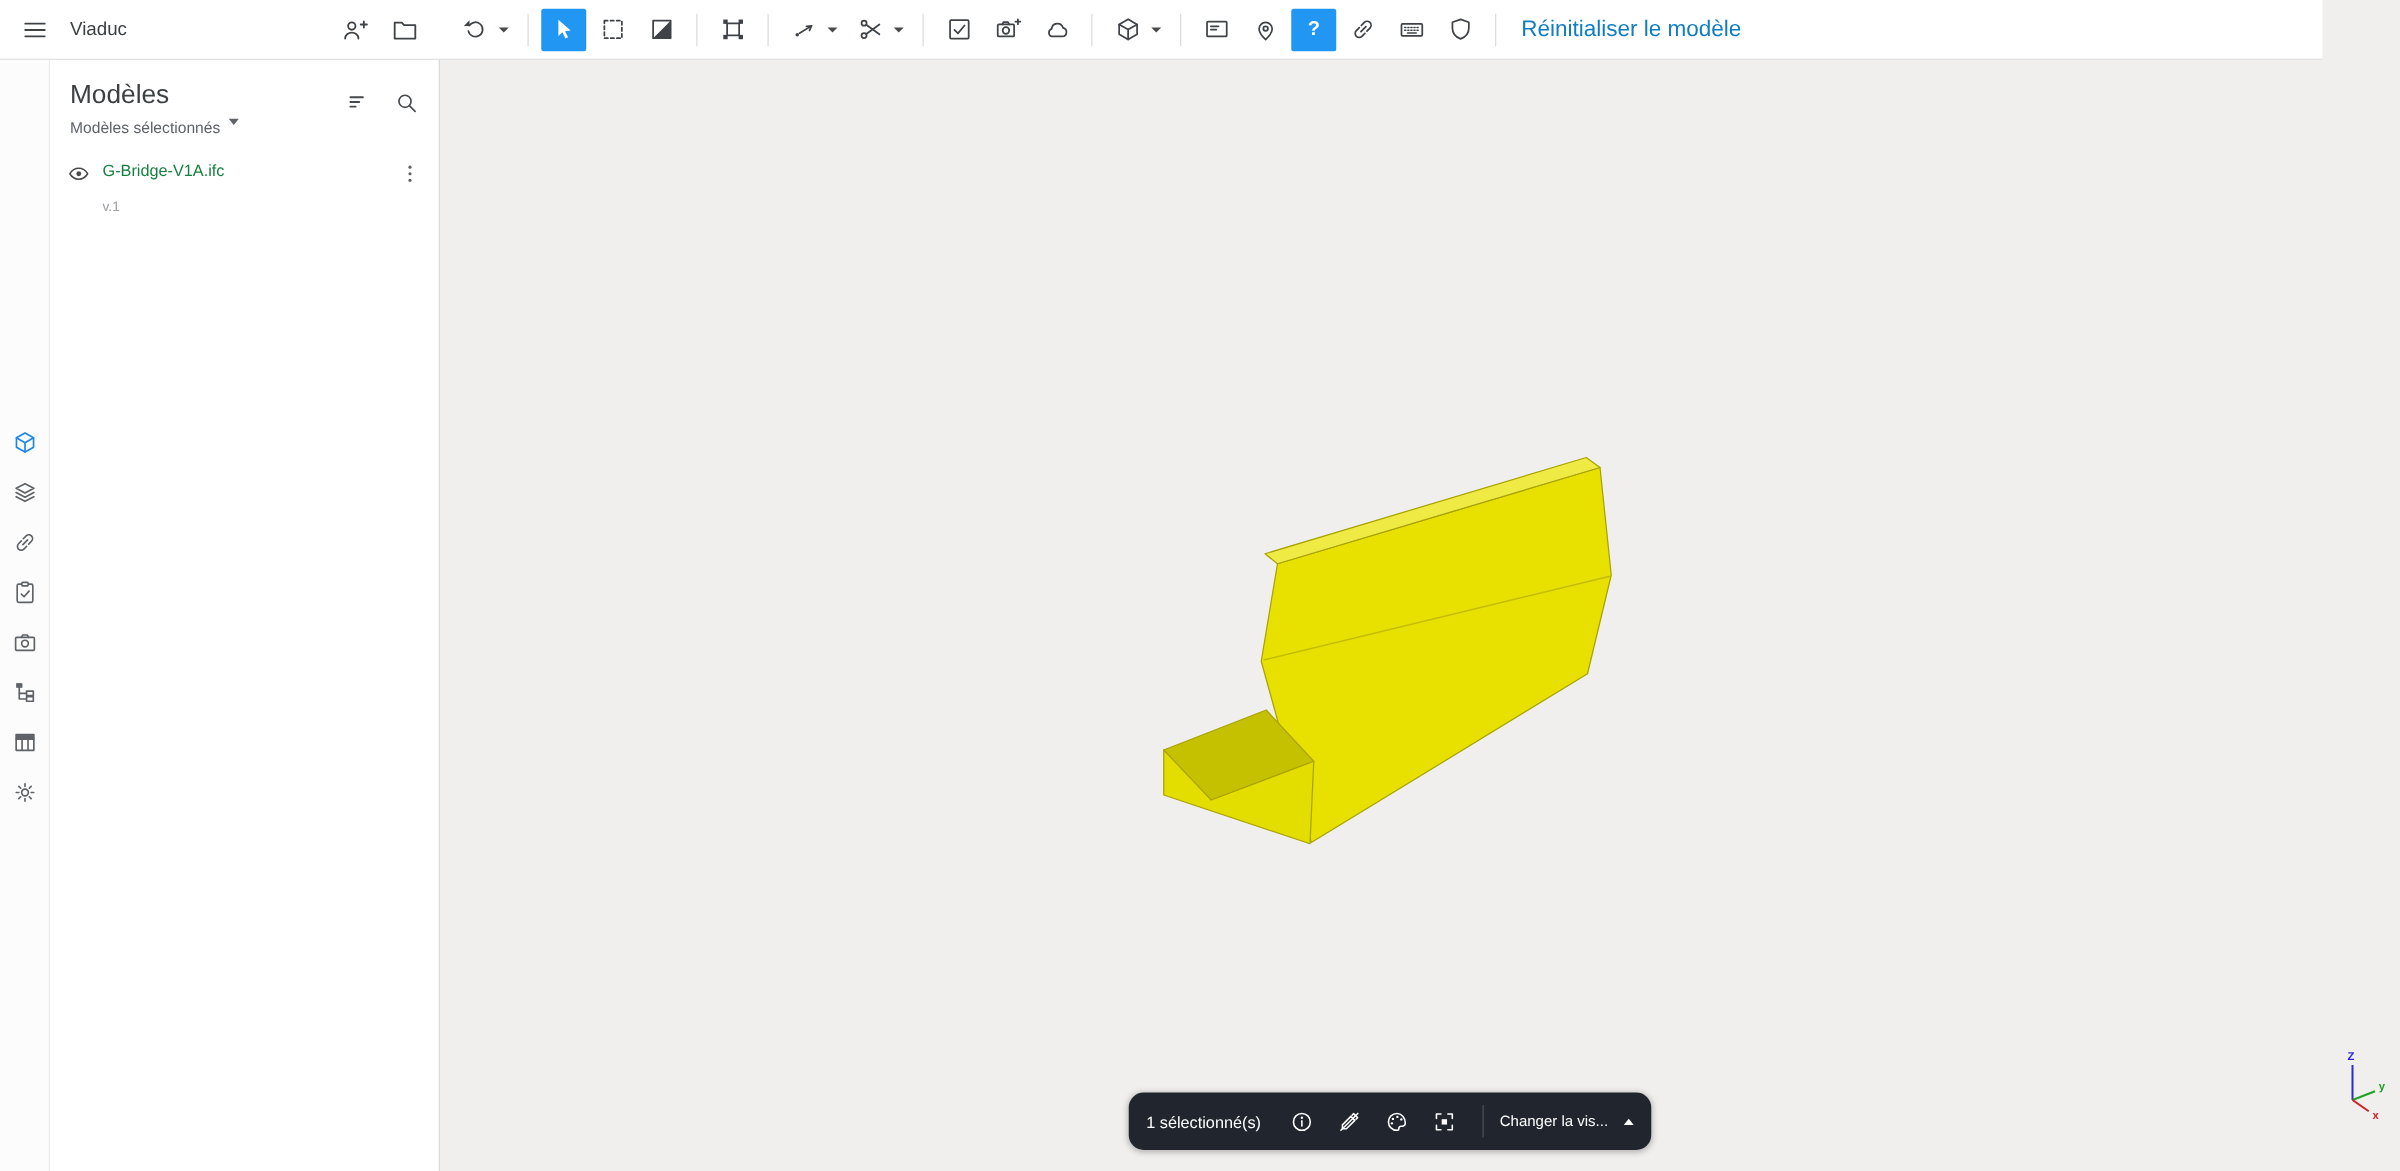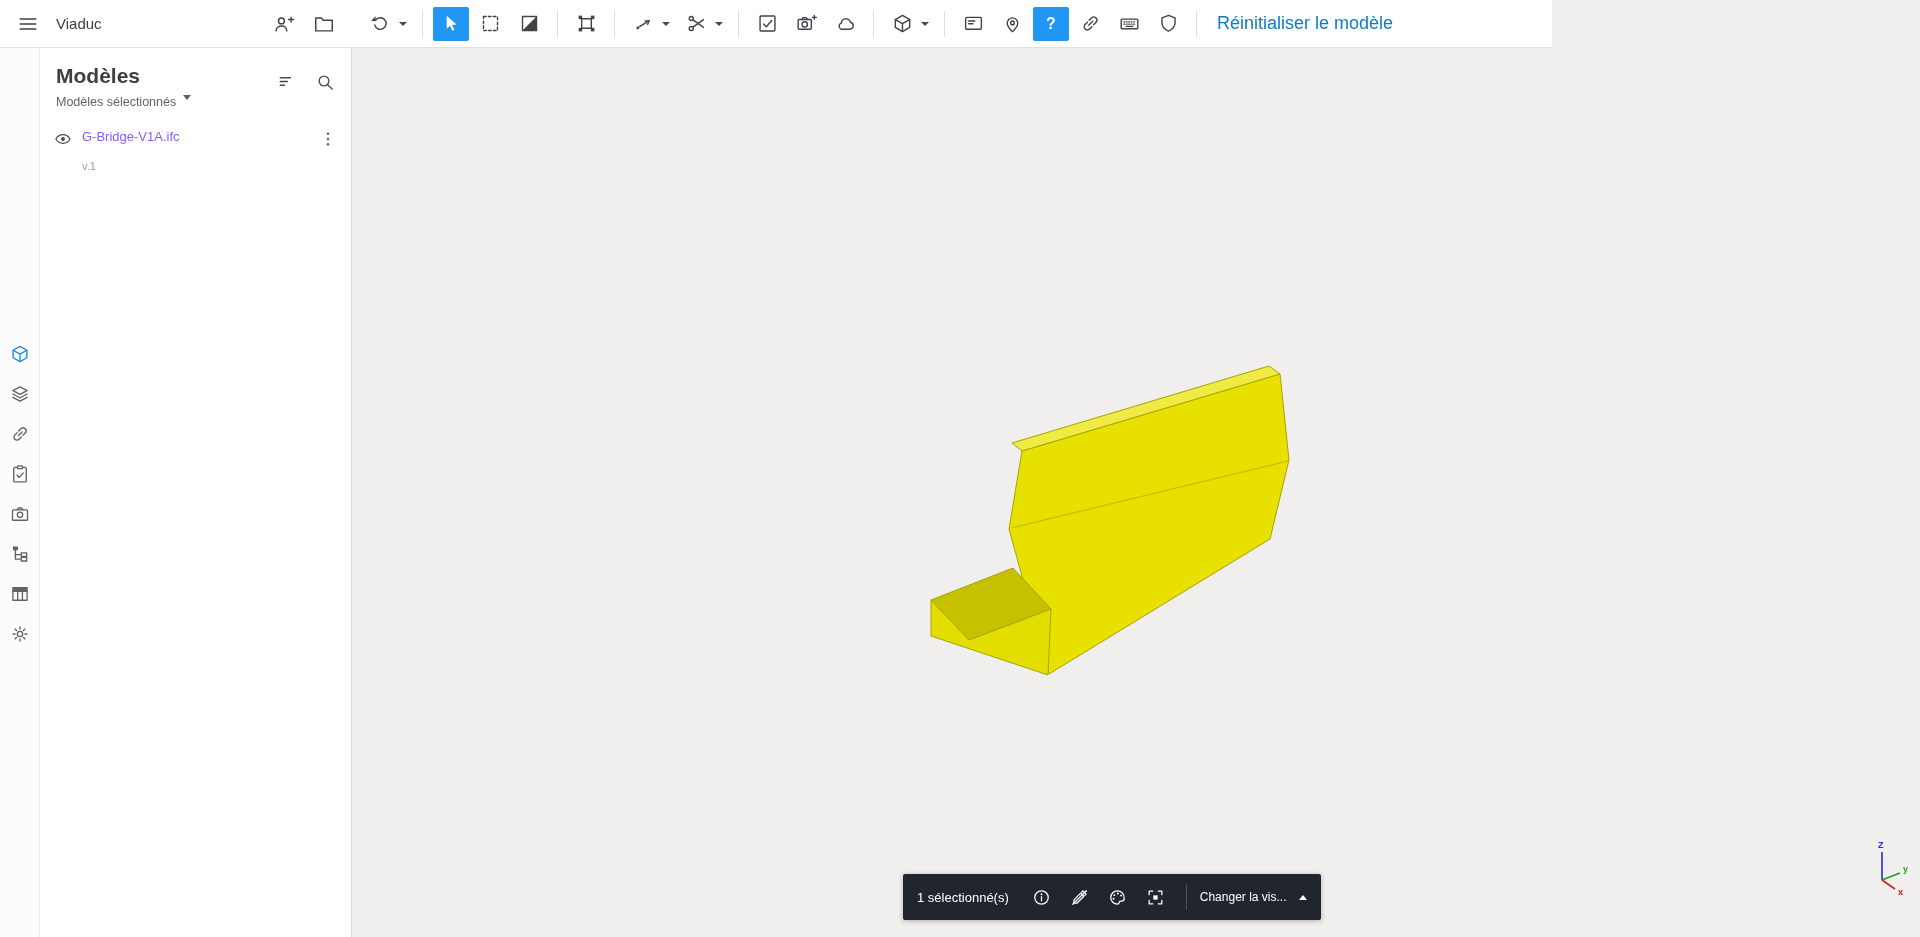--- a/index.html
+++ b/index.html
@@ -5,21 +5,21 @@
   html,body{margin:0;padding:0;}
   body{
     width:1920px;height:937px;position:relative;overflow:hidden;
     font-family:"Liberation Sans",sans-serif;background:#f0efed;
     -webkit-font-smoothing:antialiased;
   }
   svg{display:block}
   .ic{stroke:currentColor;fill:none;stroke-width:1.6;stroke-linecap:round;stroke-linejoin:round}
 
   
-  .topbar{position:absolute;top:0;left:0;width:1552px;height:48px;background:#fff;
+  .topbar{position:absolute;top:0;left:0;width:1858px;height:48px;background:#fff;
     border-bottom:1px solid #e0e0e0;display:flex;align-items:center;z-index:6;box-sizing:border-box}
   .topbar-left{width:352px;height:100%;display:flex;align-items:center;padding:0 12px;box-sizing:border-box}
   .menu-btn{width:32px;height:32px;display:flex;align-items:center;justify-content:center;color:#3f4347;cursor:pointer}
   .menu-btn svg{width:22px;height:22px}
   .project-title{font-size:15px;color:#3c4043;margin-left:12px;flex:1;white-space:nowrap}
   .tl-btn{width:32px;height:32px;display:flex;align-items:center;justify-content:center;color:#3f4347;cursor:pointer;margin-left:8px}
   .tl-btn svg{width:22px;height:22px}
 
   .toolbar{flex:1;height:100%;display:flex;align-items:center;padding:0 10px;gap:3px}
   .tgroup{display:flex;align-items:center}
@@ -38,43 +38,43 @@
     border-right:1px solid #ececec;display:flex;flex-direction:column;align-items:center;
     padding-top:286px;box-sizing:border-box;z-index:5}
   .rail-btn{width:40px;height:40px;display:flex;align-items:center;justify-content:center;color:#5f6368;cursor:pointer}
   .rail-btn svg{width:20px;height:20px}
   .rail-btn.active{color:#1e88e5}
 
   
   .models-panel{position:absolute;top:48px;left:40px;width:312px;bottom:0;background:#fff;
     border-right:1px solid #d9d9d9;box-sizing:border-box;z-index:4}
   .panel-header{position:relative;padding:16px 16px 8px}
-  .panel-title{font-size:21px;color:#3c4043;font-weight:700}
+  .panel-title{font-size:21px;color:#3c4043;font-weight:400}
   .panel-selector{display:flex;align-items:flex-start;gap:7px;margin-top:7px;font-size:12.5px;color:#5f6368;cursor:pointer}
   .sel-caret{width:0;height:0;border-left:4px solid transparent;border-right:4px solid transparent;
     border-top:5px solid #5f6368}
   .panel-tools{position:absolute;top:24px;right:16px;display:flex;gap:18px;color:#464a4e}
   .panel-tools svg{width:20px;height:20px}
   .panel-tool{cursor:pointer}
 
   .model-item{display:flex;align-items:flex-start;padding:12px 14px 10px;gap:10px}
   .eye-btn{color:#4a4a4a;margin-top:1px;cursor:pointer}
   .eye-btn svg{width:18px;height:18px}
   .model-meta{flex:1;min-width:0}
-  .model-name{font-size:13px;color:#8b5cf6;white-space:nowrap;overflow:hidden;text-overflow:ellipsis}
+  .model-name{font-size:13px;color:#15803d;white-space:nowrap;overflow:hidden;text-overflow:ellipsis}
   .model-version{font-size:11px;color:#9aa0a6;margin-top:16px}
   .kebab-btn{color:#5f6368;cursor:pointer;margin-top:1px}
   .kebab-btn svg{width:18px;height:18px}
 
   
   .canvas{position:absolute;top:48px;left:352px;width:1568px;height:889px;background:#f0efed;overflow:hidden}
   .model-svg{position:absolute;left:0;top:0;width:1568px;height:889px;cursor:pointer}
 
   
-  .selection-bar{position:absolute;left:551px;top:826px;height:46px;background:#21262e;border-radius:2px;
+  .selection-bar{position:absolute;left:551px;top:826px;height:46px;background:#21262e;border-radius:12px;
     display:flex;align-items:center;padding:0 14px;color:#fff;gap:4px;box-shadow:0 1px 5px rgba(0,0,0,.28)}
   .sel-label{font-size:13px;margin-right:12px;white-space:nowrap}
   .sbtn{width:34px;height:34px;display:flex;align-items:center;justify-content:center;color:#fff;cursor:pointer}
   .sbtn svg{width:19px;height:19px}
   .sel-vsep{width:1px;height:26px;background:#49505a;margin:0 9px}
   .visibility-btn{display:flex;align-items:center;cursor:pointer}
   .visibility-label{font-size:12px;white-space:nowrap}
   .caret-up{width:0;height:0;border-left:4.5px solid transparent;border-right:4.5px solid transparent;
     border-bottom:5px solid #fff;margin-left:12px}
 

